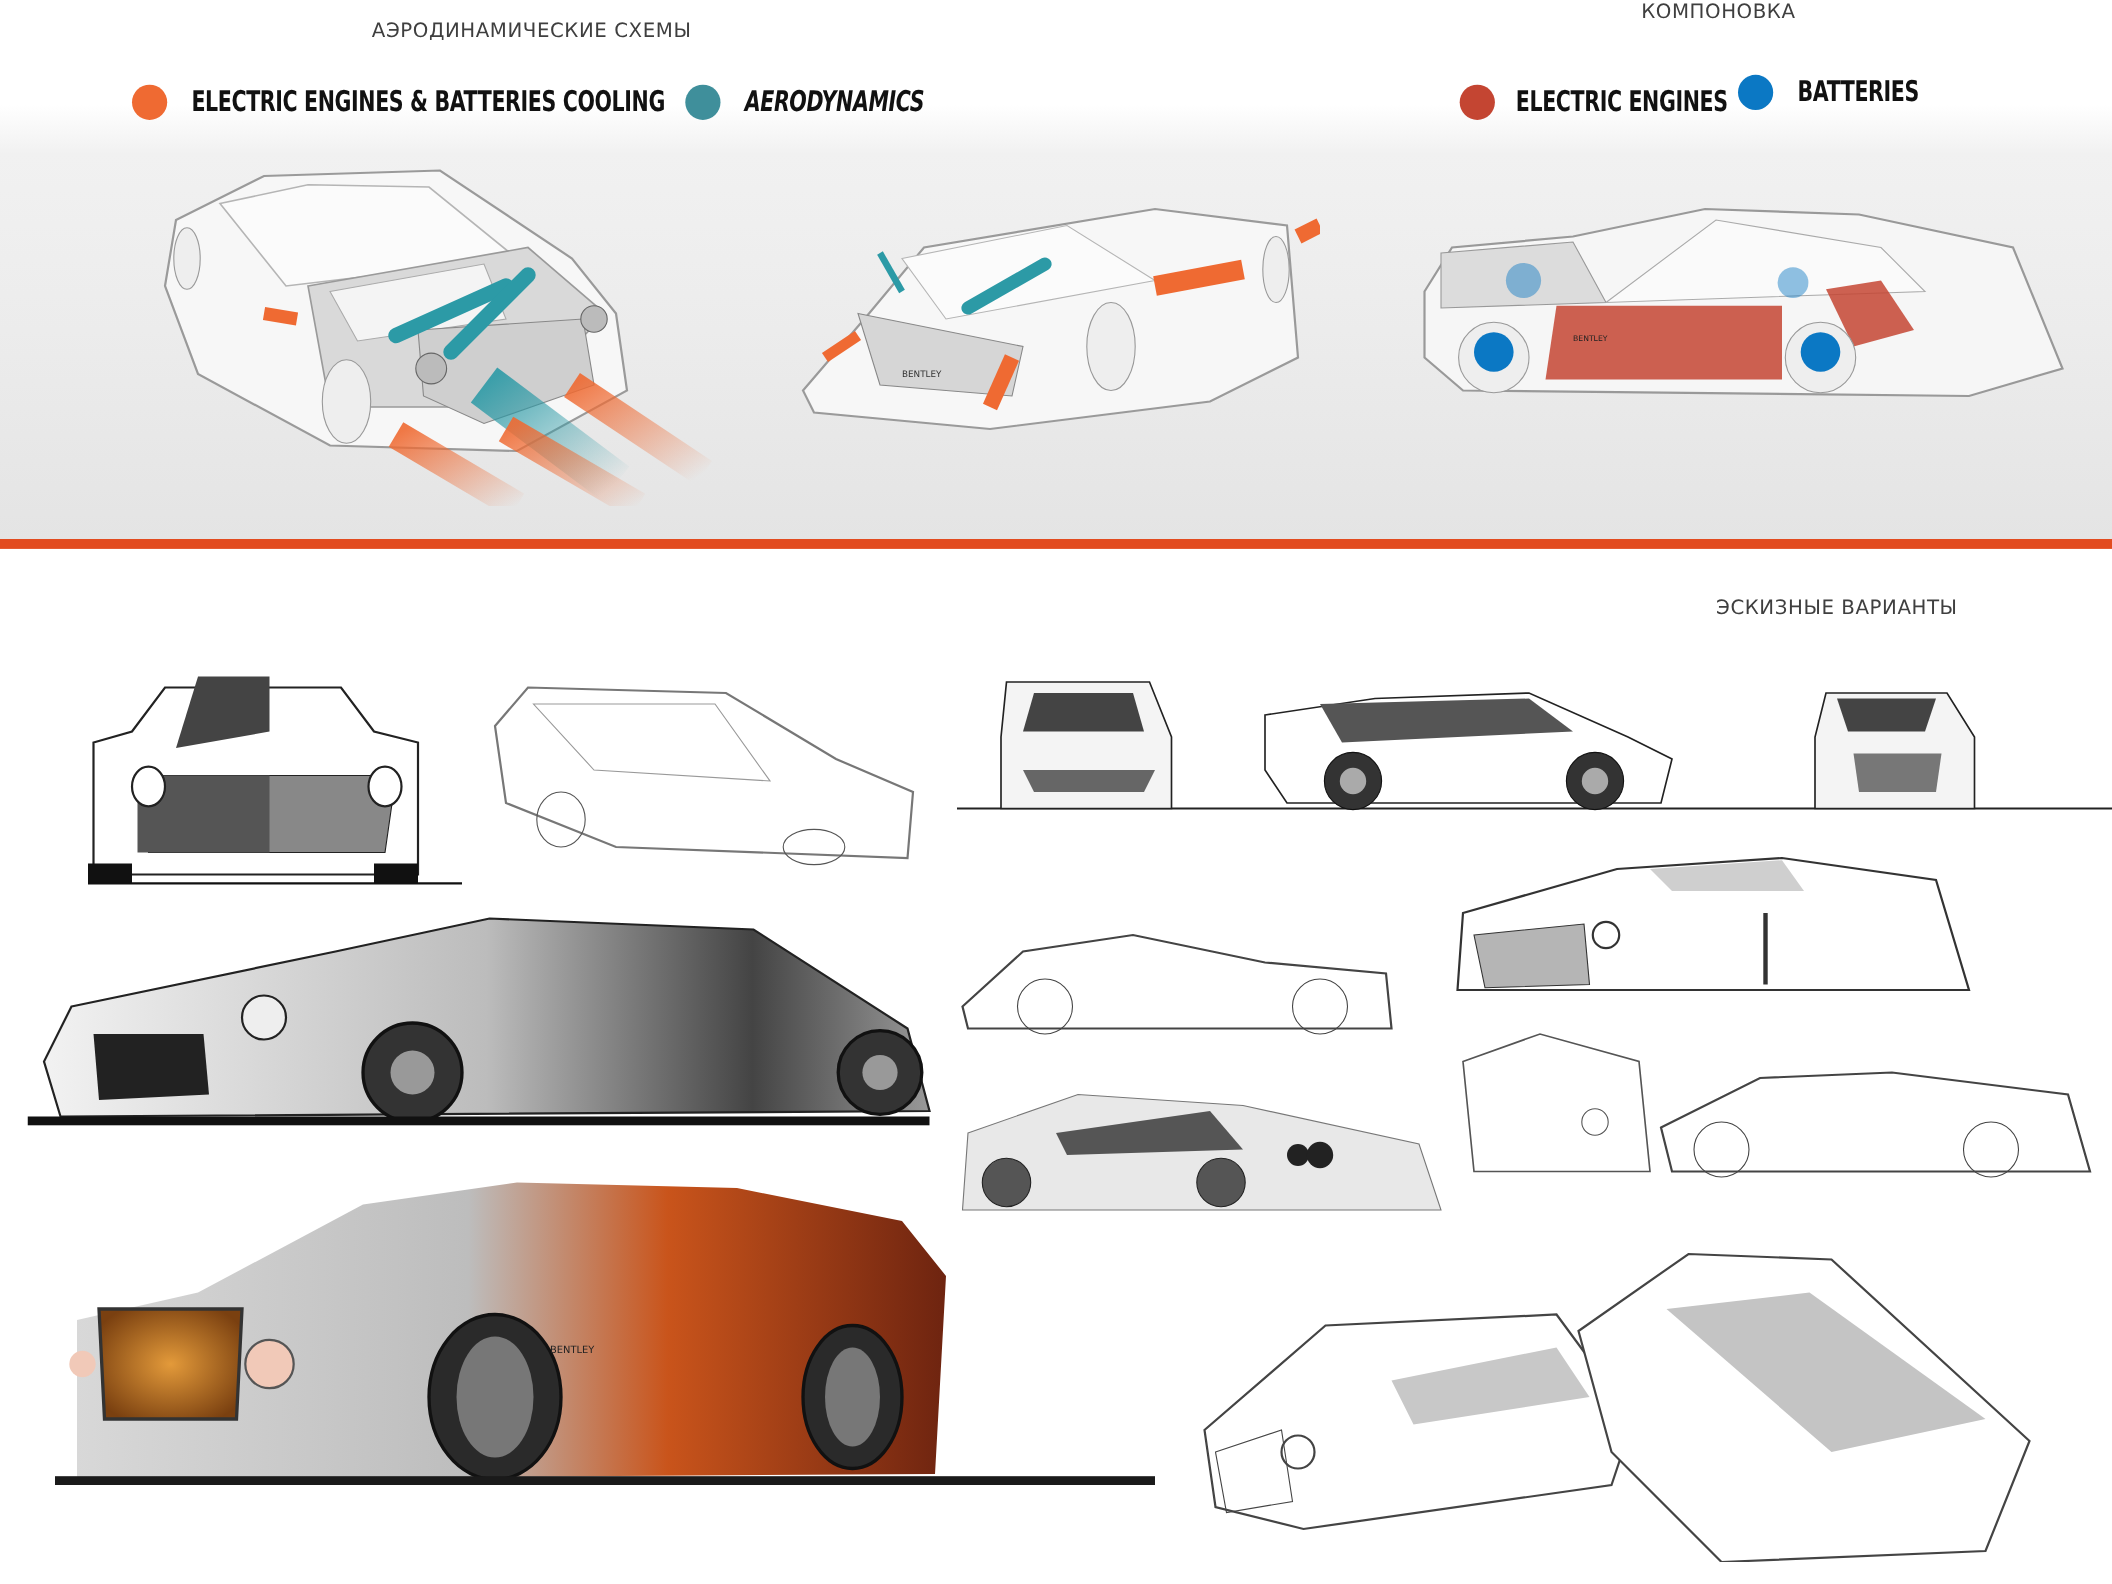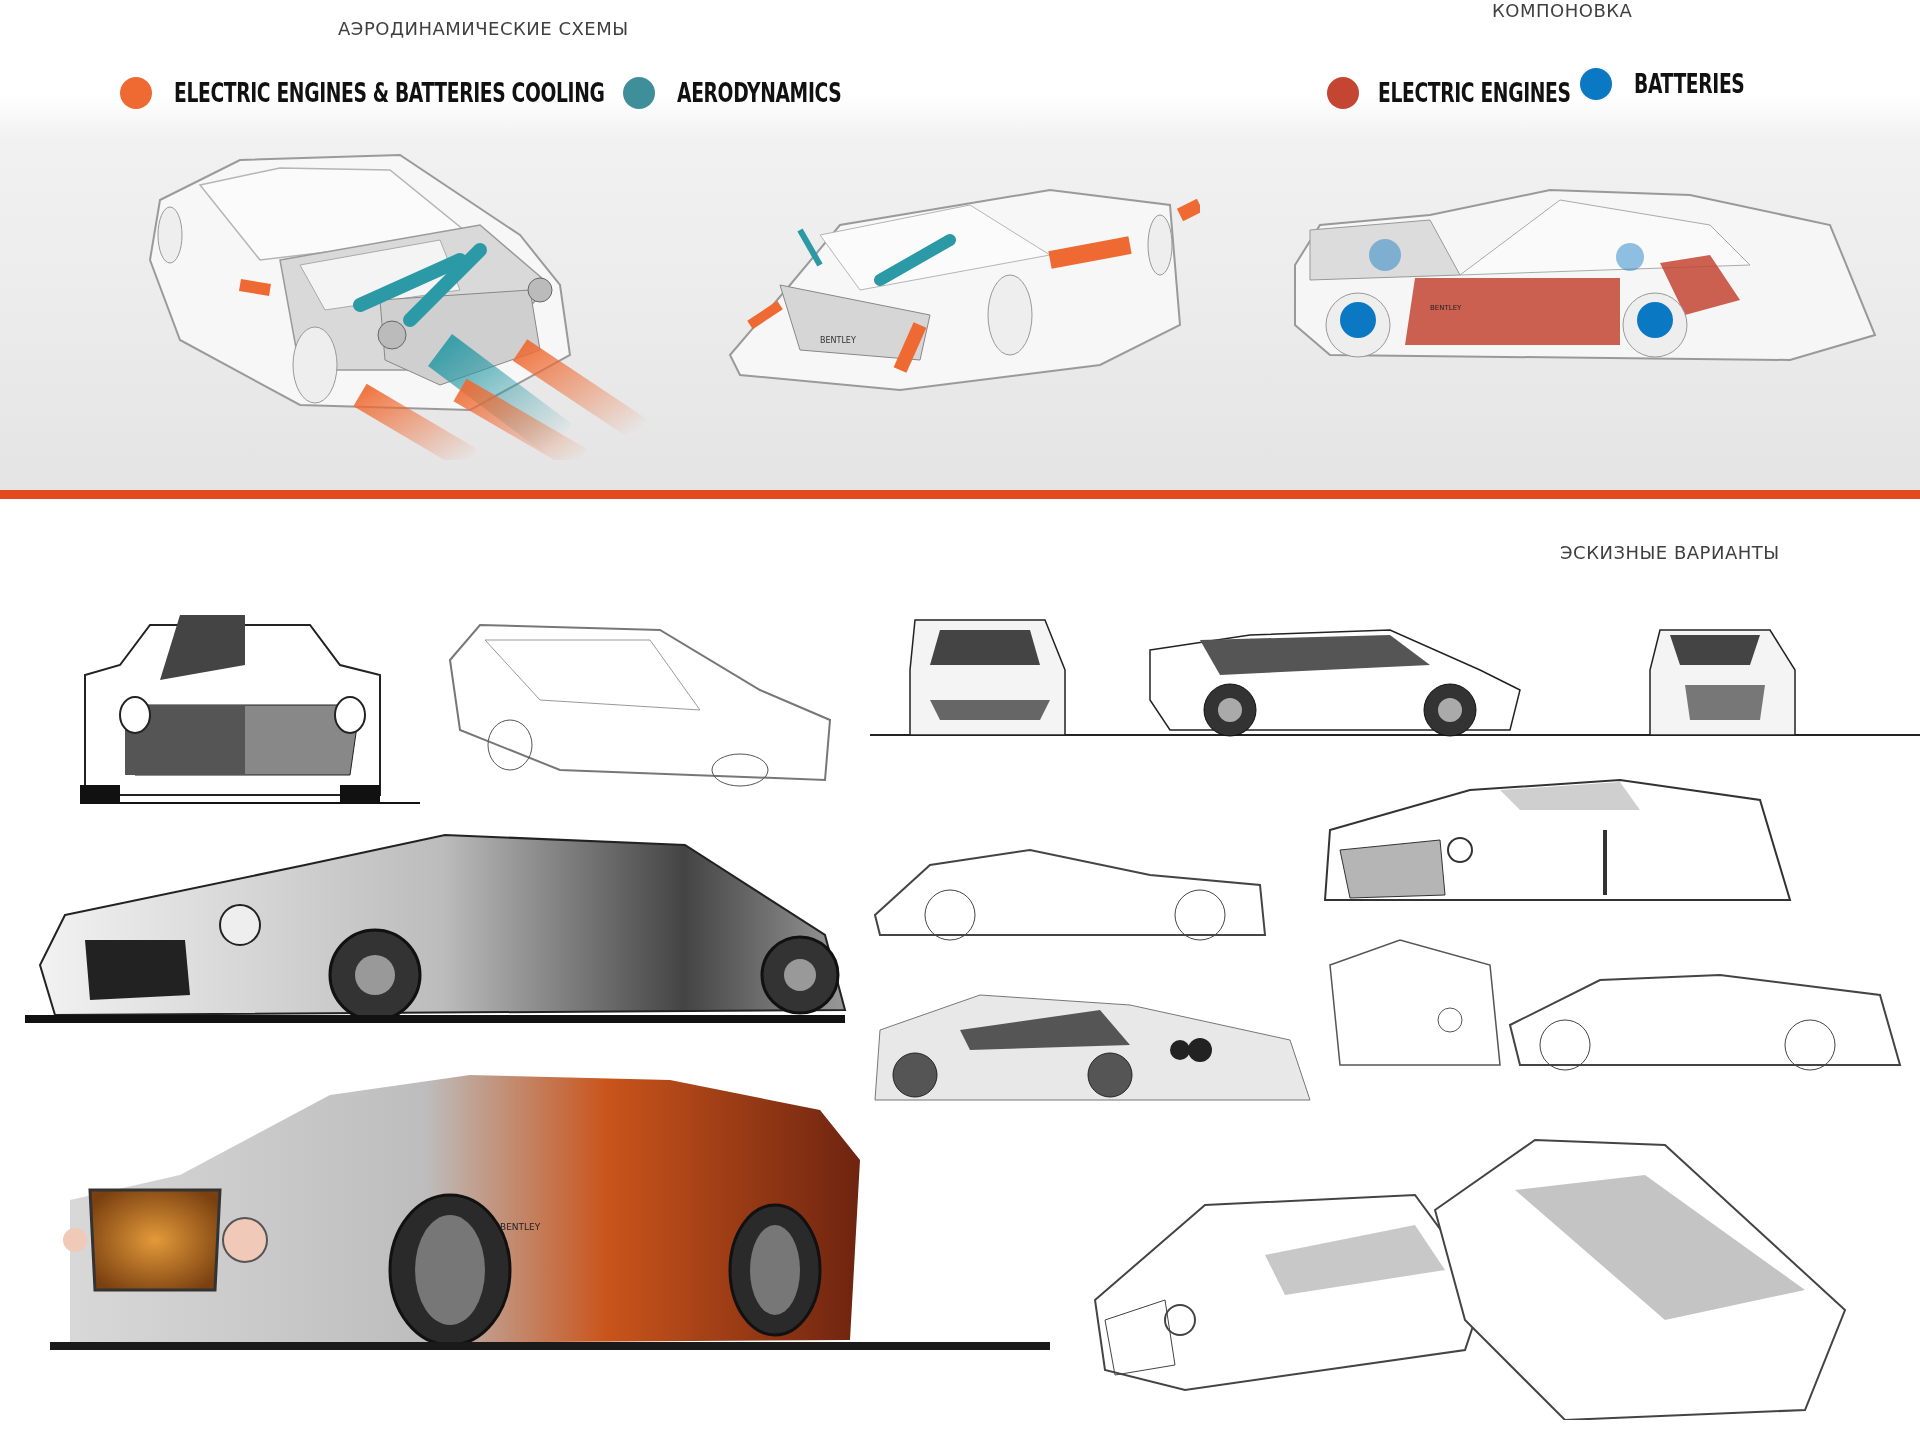--- a/index.html
+++ b/index.html
@@ -20,21 +20,21 @@
 <div class="top-band"></div>
 
 <div class="section-title" style="left:338px;top:18px;">АЭРОДИНАМИЧЕСКИЕ СХЕМЫ</div>
 <div class="section-title" style="left:1492px;top:0;">КОМПОНОВКА</div>
 <div class="section-title" style="left:1560px;top:542px;">ЭСКИЗНЫЕ ВАРИАНТЫ</div>
 
 <div class="legend-item" style="left:120px;top:77px;">
   <span class="dot" style="background:#ef6a32"></span>
   <span class="legend-label">ELECTRIC ENGINES &amp; BATTERIES COOLING</span>
 </div>
-<div class="legend-item" style="left:623px;top:77px;">
+<div class="legend-item" style="left:623px;top:77px;font-style:italic;">
   <span class="dot" style="background:#3f8f9b"></span>
   <span class="legend-label">AERODYNAMICS</span>
 </div>
 <div class="legend-item" style="left:1327px;top:77px;gap:19px;">
   <span class="dot" style="background:#c44532"></span>
   <span class="legend-label">ELECTRIC ENGINES</span>
 </div>
 <div class="legend-item" style="left:1580px;top:68px;">
   <span class="dot" style="background:#0b78c4"></span>
   <span class="legend-label">BATTERIES</span>

